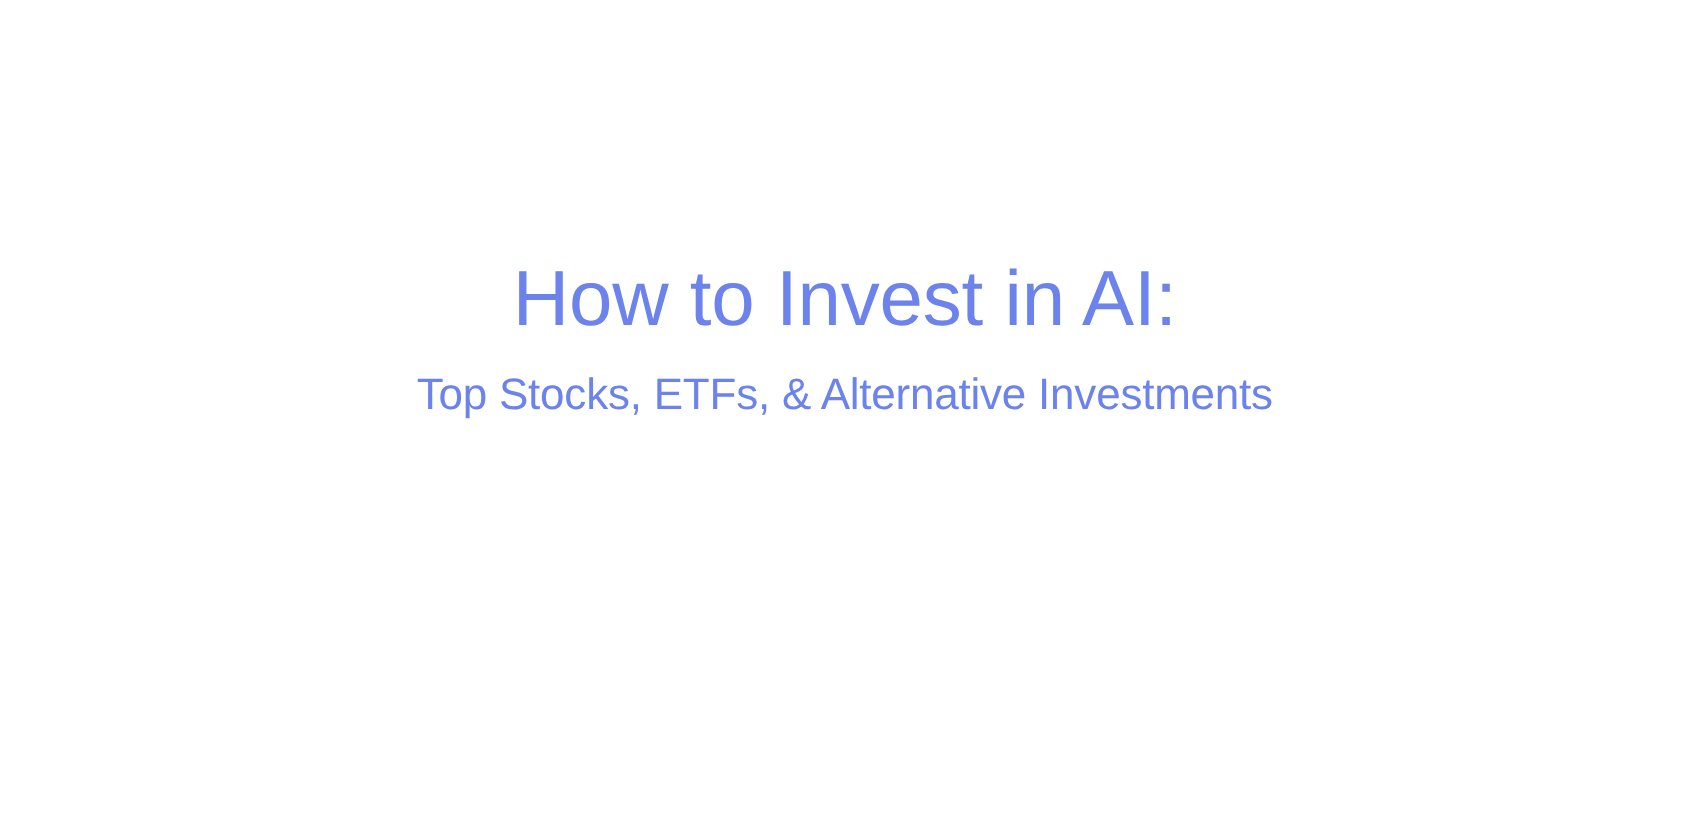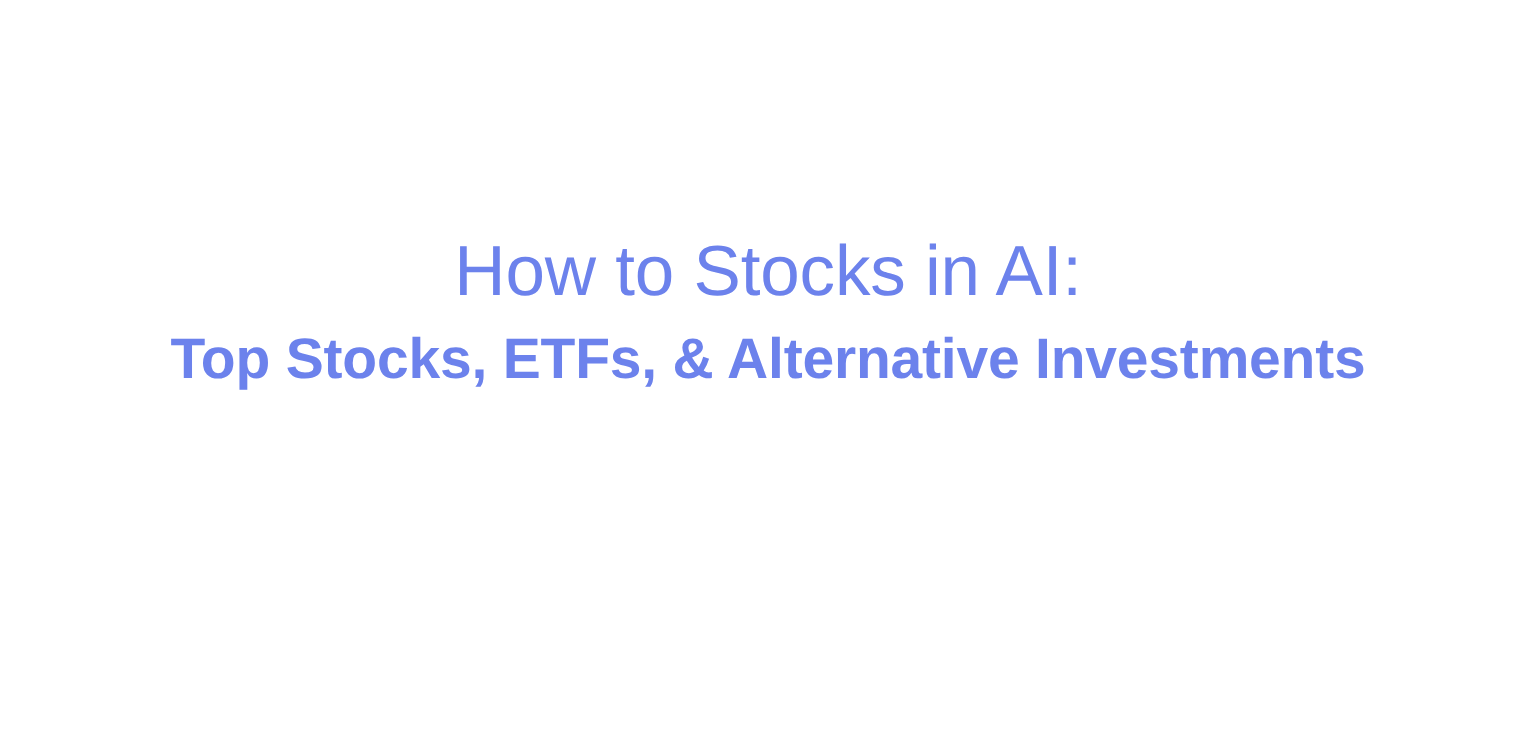--- a/index.html
+++ b/index.html
@@ -50,29 +50,28 @@
     text-rendering: geometricPrecision;
   }
 
   .title-line--primary {
     font-size: 71px;
     line-height: 88px;
     letter-spacing: -0.2px;
   }
 
   .title-line--secondary {
-    font-size: 57px;
+    font-size: 40px;
     line-height: 86px;
     letter-spacing: -0.2px;
-    font-weight: bold;
   }
 </style>
 </head>
 <body>
 
 <div class="slide">
 
   <div class="title-block">
-    <span class="title-line title-line--primary">How to Stocks in AI:</span>
+    <span class="title-line title-line--primary">How to Invest in AI:</span>
     <span class="title-line title-line--secondary">Top Stocks, ETFs, &amp; Alternative Investments</span>
   </div>
 
 </div>
 
 </body></html>

